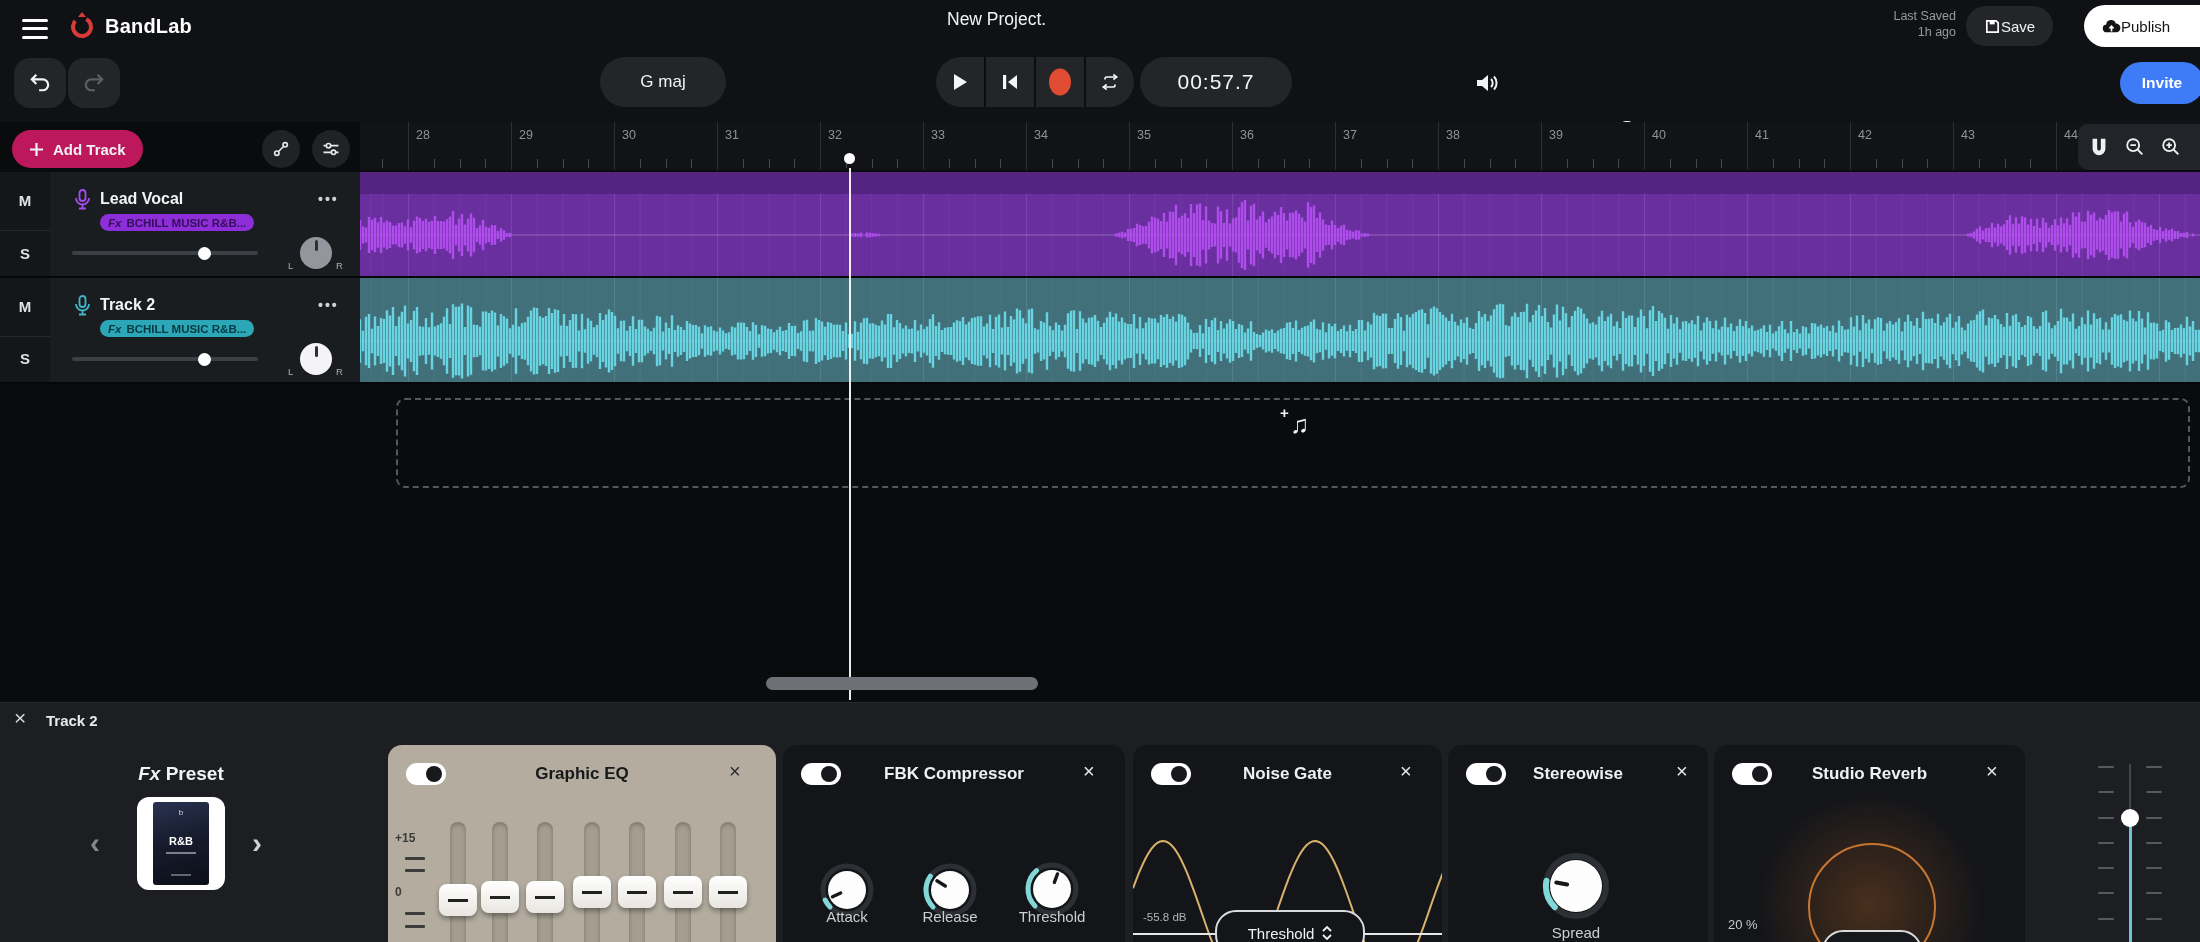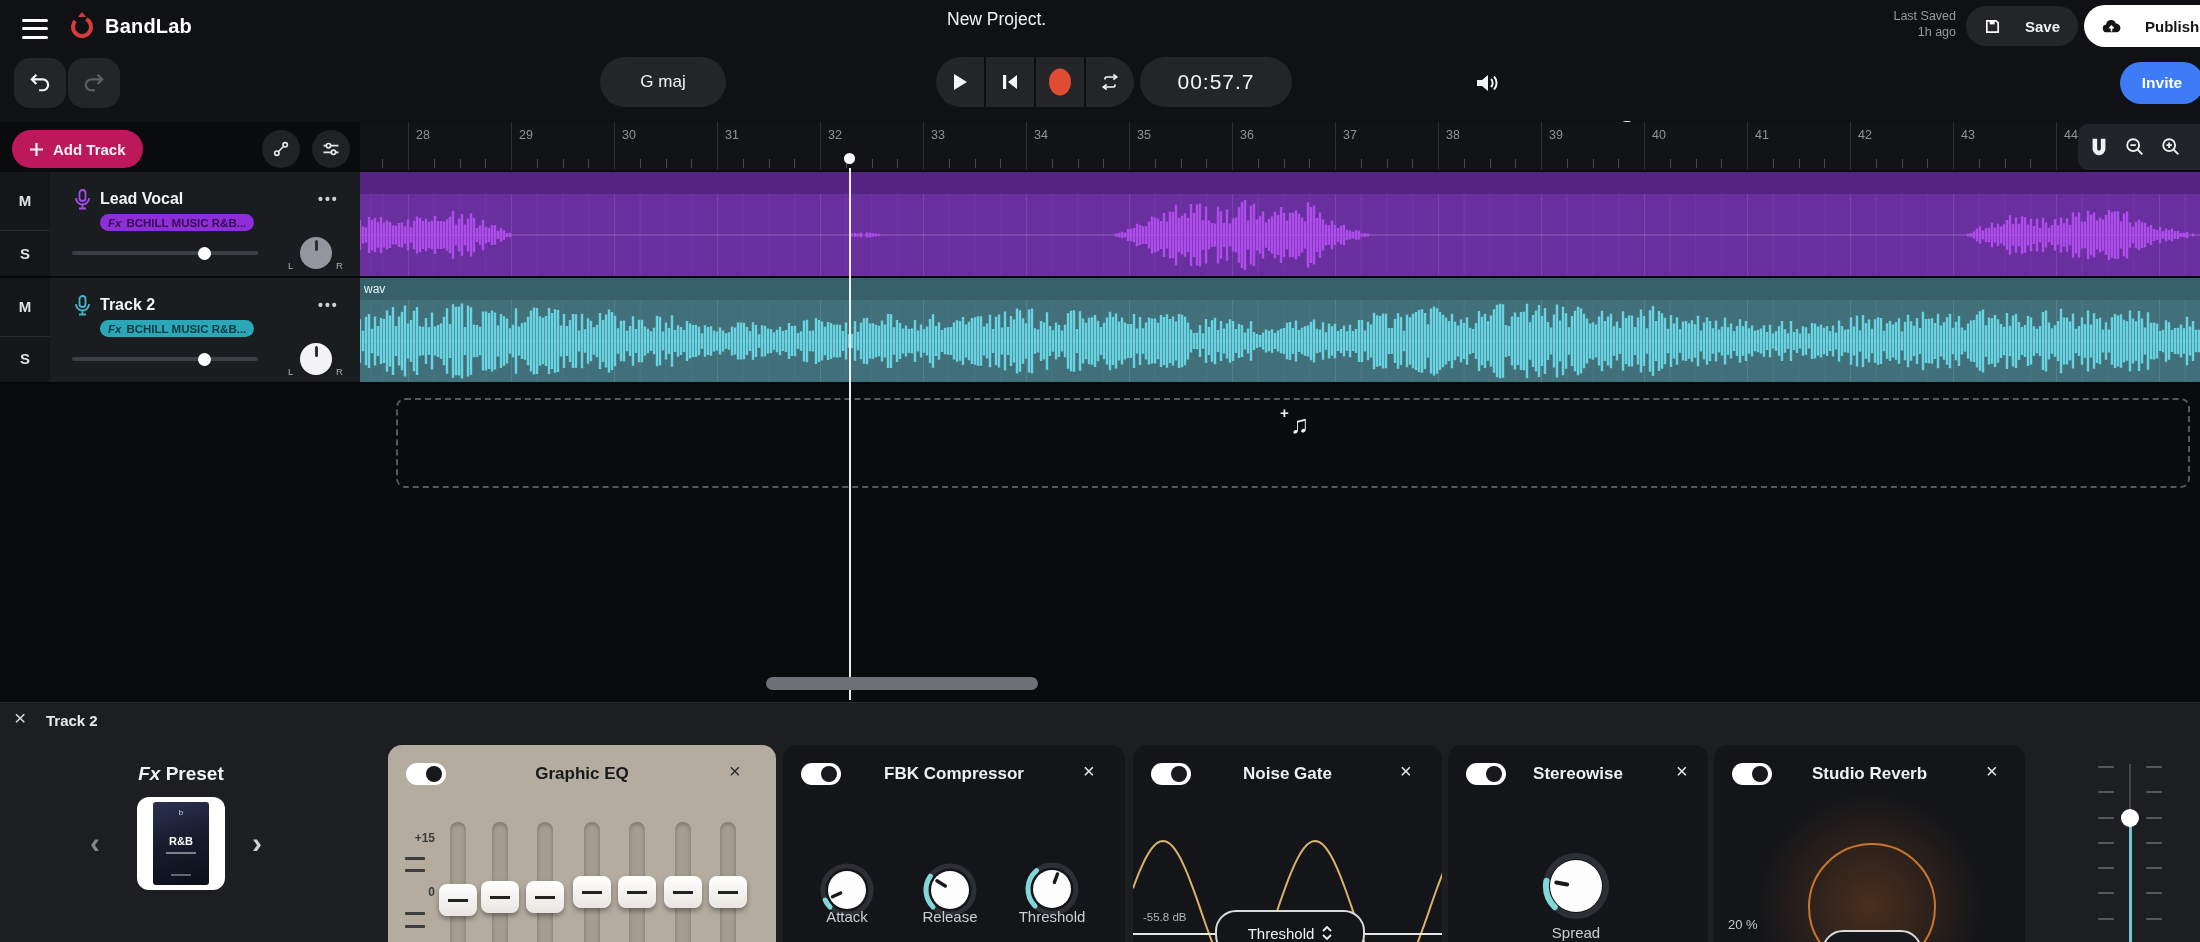--- a/index.html
+++ b/index.html
@@ -10,21 +10,21 @@
   .flex{display:flex;align-items:center;}
   svg{display:block;}
 
   
   #topbar{left:0;top:0;width:2200px;height:52px;background:#101114;}
   #toolbar{left:0;top:52px;width:2200px;height:70px;background:#101114;}
   .hline{width:26px;height:3px;background:#fff;border-radius:2px;margin:5.5px 0;}
   #brand-text{font-size:20px;font-weight:700;color:#fff;letter-spacing:.2px;}
   #proj-title{font-size:17.5px;color:#f2f3f4;}
   #last-saved{font-size:12.5px;color:#96999d;text-align:right;line-height:16px;}
-  .topbtn{height:40px;border-radius:21px;display:flex;align-items:center;gap:24px;padding:0 18px;font-size:15px;font-weight:700;}
+  .topbtn{height:40px;border-radius:21px;display:flex;align-items:center;gap:0;padding:0 18px;font-size:15px;font-weight:400;}
   #save-btn{background:#232529;color:#f0f1f2;}
   #publish-btn{background:#ffffff;color:#131416;height:42px;}
   .icon-btn-sq{width:52px;height:50px;background:#232529;border-radius:16px;display:flex;align-items:center;justify-content:center;}
   .seg-divider{width:2px;height:50px;background:#101114;}
   .transport-btn{width:48px;height:50px;display:flex;align-items:center;justify-content:center;background:#232529;}
   #time-display{font-size:21px;letter-spacing:1px;color:#f4f5f6;}
   #invite-btn{background:#3d7bf7;color:#fff;width:84px;height:42px;border-radius:21px;font-size:15.5px;font-weight:600;display:flex;align-items:center;justify-content:center;}
 
   
   #ruler{left:360px;top:122px;width:1840px;height:48px;background:#121316;}
@@ -66,21 +66,21 @@
   
   #fx-panel{left:0;top:702px;width:2200px;height:240px;background:#1c1e22;border-top:1px solid rgba(255,255,255,.05);}
   .card{position:absolute;top:745px;height:210px;border-radius:14px;background:#131519;}
   .card-title{position:absolute;top:764px;font-size:17px;font-weight:700;color:#eef0f1;text-align:center;}
   .card-x{position:absolute;top:760px;font-size:20px;color:#e7e8ea;font-weight:400;}
   .toggle{position:absolute;top:763px;width:40px;height:22px;border-radius:11px;background:#ffffff;}
   .toggle .knob{position:absolute;left:20px;top:3px;width:16px;height:16px;border-radius:50%;background:#17191d;}
   .eq-slider-track{position:absolute;width:16px;height:130px;border-radius:8px;background:#a49d90;box-shadow:inset 0 2px 4px rgba(0,0,0,.25);}
   .eq-handle{position:absolute;width:38px;height:32px;border-radius:8px;background:linear-gradient(#ffffff,#e9e6e1);box-shadow:0 3px 5px rgba(0,0,0,.35);}
   .eq-handle div{position:absolute;left:9px;top:15px;width:20px;height:2.5px;background:#22221f;}
-  .eq-scale{position:absolute;font-size:12px;font-weight:700;color:#3c3d39;width:40px;text-align:right;}
+  .eq-scale{position:absolute;font-size:12px;font-weight:700;color:#3c3d39;width:40px;text-align:left;}
   .eq-dash{position:absolute;width:20px;height:3px;border-radius:1px;background:#3c3d39;}
   .knob-label{position:absolute;width:110px;text-align:center;font-size:15px;color:#ccced1;}
   .param-pill{position:absolute;height:42px;border:2px solid #d9dadc;border-radius:21px;background:#131519;display:flex;align-items:center;justify-content:center;gap:8px;font-size:15px;color:#f0f1f2;}
   .fader-tick{position:absolute;width:16px;height:2px;background:#55595e;border-radius:1px;}
 </style>
 </head>
 <body>
 
 <div id="app">
 
@@ -357,23 +357,20 @@
 
   <div class="clip" style="top:172px;background-color:#6a2f9f;">
     <div class="clip-head" style="background:#552483;"></div>
     <svg id="wave1" class="abs" style="left:0;top:22px;" width="1840" height="82">
       <line x1="0" y1="41" x2="1840" y2="41" stroke="rgba(255,255,255,.28)" stroke-width="1"></line>
       <path id="wave1-path" d="M0,26.0L0,56.0M3,32.4L3,49.6M6,33.4L6,48.6M9,23.1L9,58.9M12,25.8L12,56.2M15,23.7L15,58.3M18,28.2L18,53.8M21,22.9L21,59.1M24,28.6L24,53.4M27,26.6L27,55.4M30,27.9L30,54.1M33,31.5L33,50.5M36,31.5L36,50.5M39,29.0L39,53.0M42,28.6L42,53.4M45,32.2L45,49.8M48,25.6L48,56.4M51,33.3L51,48.7M54,26.8L54,55.2M57,22.6L57,59.4M60,23.9L60,58.1M63,26.9L63,55.1M66,24.7L66,57.3M69,27.8L69,54.2M72,26.8L72,55.2M75,21.9L75,60.1M78,27.1L78,54.9M81,27.0L81,55.0M84,27.4L84,54.6M87,25.3L87,56.7M90,22.7L90,59.3M93,17.1L93,64.9M96,30.7L96,51.3M99,24.5L99,57.5M102,20.1L102,61.9M105,30.6L105,51.4M108,24.4L108,57.6M111,19.4L111,62.6M114,23.8L114,58.2M117,34.1L117,47.9M120,31.2L120,50.8M123,25.7L123,56.3M126,32.7L126,49.3M129,33.8L129,48.2M132,30.9L132,51.1M135,31.2L135,50.8M138,37.0L138,45.0M141,34.3L141,47.7M144,36.2L144,45.8M147,39.0L147,43.0M150,38.7L150,43.3M492,39.5L492,42.5M495,39.1L495,42.9M498,39.4L498,42.6M501,38.8L501,43.2M507,38.4L507,43.6M510,38.8L510,43.2M513,39.3L513,42.7M516,39.6L516,42.4M519,39.7L519,42.3M756,39.4L756,42.6M759,38.8L759,43.2M762,37.7L762,44.3M765,38.5L765,43.5M768,35.1L768,46.9M771,34.7L771,47.3M774,34.0L774,48.0M777,29.8L777,52.2M780,31.0L780,51.0M783,32.2L783,49.8M786,32.0L786,50.0M789,27.6L789,54.4M792,22.4L792,59.6M795,23.4L795,58.6M798,24.7L798,57.3M801,27.0L801,55.0M804,18.9L804,63.1M807,27.6L807,54.4M810,17.6L810,64.4M813,18.0L813,64.0M816,10.8L816,71.2M819,23.7L819,58.3M822,21.7L822,60.3M825,19.2L825,62.8M828,23.9L828,58.1M831,9.9L831,72.1M834,18.9L834,63.1M837,10.4L837,71.6M840,9.6L840,72.4M843,26.2L843,55.8M846,12.6L846,69.4M849,26.6L849,55.4M852,28.9L852,53.1M855,29.6L855,52.4M858,12.4L858,69.6M861,17.2L861,64.8M864,28.9L864,53.1M867,15.2L867,66.8M870,29.4L870,52.6M873,24.4L873,57.6M876,23.4L876,58.6M879,13.3L879,68.7M882,8.0L882,74.0M885,6.1L885,75.9M888,26.4L888,55.6M891,11.4L891,70.6M894,9.8L894,72.2M897,25.6L897,56.4M900,22.3L900,59.7M903,17.5L903,64.5M906,28.2L906,53.8M909,25.1L909,56.9M912,22.4L912,59.6M915,17.7L915,64.3M918,21.1L918,60.9M921,13.1L921,68.9M924,19.0L924,63.0M927,26.6L927,55.4M930,18.7L930,63.3M933,18.7L933,63.3M936,16.5L936,65.5M939,19.7L939,62.3M942,23.6L942,58.4M945,27.5L945,54.5M948,8.2L948,73.8M951,12.9L951,69.1M954,11.5L954,70.5M957,24.0L957,58.0M960,18.6L960,63.4M963,25.4L963,56.6M966,30.5L966,51.5M969,31.2L969,50.8M972,26.5L972,55.5M975,31.0L975,51.0M978,34.0L978,48.0M981,31.8L981,50.2M984,30.7L984,51.3M987,35.8L987,46.2M990,36.4L990,45.6M993,37.8L993,44.2M996,36.2L996,45.8M999,36.4L999,45.6M1002,39.6L1002,42.4M1005,39.3L1005,42.7M1008,39.5L1008,42.5M1608,39.6L1608,42.4M1611,38.9L1611,43.1M1614,37.6L1614,44.4M1617,34.5L1617,47.5M1620,32.2L1620,49.8M1623,36.5L1623,45.5M1626,34.1L1626,47.9M1629,33.7L1629,48.3M1632,28.8L1632,53.2M1635,33.4L1635,48.6M1638,29.7L1638,52.3M1641,32.6L1641,49.4M1644,30.2L1644,51.8M1647,26.0L1647,56.0M1650,21.2L1650,60.8M1653,30.2L1653,51.8M1656,23.2L1656,58.8M1659,29.8L1659,52.2M1662,22.2L1662,59.8M1665,23.2L1665,58.8M1668,30.6L1668,51.4M1671,24.8L1671,57.2M1674,32.0L1674,50.0M1677,24.6L1677,57.4M1680,33.8L1680,48.2M1683,23.7L1683,58.3M1686,28.6L1686,53.4M1689,33.7L1689,48.3M1692,31.0L1692,51.0M1695,25.3L1695,56.7M1698,31.3L1698,50.7M1701,23.4L1701,58.6M1704,29.2L1704,52.8M1707,24.2L1707,57.8M1710,30.7L1710,51.3M1713,18.2L1713,63.8M1716,22.5L1716,59.5M1719,18.2L1719,63.8M1722,27.6L1722,54.4M1725,27.8L1725,54.2M1728,16.8L1728,65.2M1731,20.8L1731,61.2M1734,18.4L1734,63.6M1737,26.4L1737,55.6M1740,23.4L1740,58.6M1743,25.3L1743,56.7M1746,20.9L1746,61.1M1749,15.9L1749,66.1M1752,18.2L1752,63.8M1755,17.2L1755,64.8M1758,17.3L1758,64.7M1761,27.4L1761,54.6M1764,19.5L1764,62.5M1767,17.5L1767,64.5M1770,28.3L1770,53.7M1773,32.7L1773,49.3M1776,27.8L1776,54.2M1779,25.8L1779,56.2M1782,28.1L1782,53.9M1785,28.7L1785,53.3M1788,32.9L1788,49.1M1791,30.9L1791,51.1M1794,34.9L1794,47.1M1797,35.9L1797,46.1M1800,33.0L1800,49.0M1803,37.3L1803,44.7M1806,34.4L1806,47.6M1809,36.3L1809,45.7M1812,34.8L1812,47.2M1815,37.0L1815,45.0M1818,37.0L1818,45.0M1821,38.9L1821,43.1M1824,38.8L1824,43.2M1827,38.1L1827,43.9M1833,39.5L1833,42.5" stroke="#ae4cec" stroke-width="2.4" fill="none"></path>
     </svg>
   </div>
   <div class="abs" style="left:0;top:276px;width:2200px;height:2px;background:#060708;"></div>
   <div class="clip" style="top:278px;background-color:#41707a;">
-    <div class="clip-head" style="background:#36616b;">
-      <span class="clip-label">wav</span>
-    </div>
     <svg id="wave2" class="abs" style="left:0;top:22px;" width="1840" height="82">
       <line x1="0" y1="41" x2="1840" y2="41" stroke="rgba(255,255,255,.3)" stroke-width="1"></line>
       <path id="wave2-path" d="M0,19.3L0,62.7M3,30.8L3,51.2M6,16.7L6,65.3M9,14.1L9,67.9M12,28.8L12,53.2M15,16.6L15,65.4M18,26.0L18,56.0M21,18.0L21,64.0M24,18.9L24,63.1M27,10.3L27,71.7M30,15.5L30,66.5M33,6.9L33,75.1M36,25.9L36,56.1M39,16.4L39,65.6M42,11.7L42,70.3M45,5.4L45,76.6M48,23.6L48,58.4M51,20.0L51,62.0M54,10.8L54,71.2M57,7.0L57,75.0M60,26.2L60,55.8M63,26.8L63,55.2M66,18.0L66,64.0M69,27.2L69,54.8M72,12.4L72,69.6M75,26.5L75,55.5M78,25.1L78,56.9M81,23.3L81,58.7M84,16.8L84,65.2M87,8.3L87,73.7M90,24.0L90,58.0M93,4.3L93,77.7M96,6.8L96,75.2M99,6.4L99,75.6M102,3.4L102,78.6M105,27.0L105,55.0M108,5.6L108,76.4M111,7.2L111,74.8M114,24.8L114,57.2M117,25.1L117,56.9M120,26.8L120,55.2M123,11.5L123,70.5M126,11.5L126,70.5M129,13.1L129,68.9M132,10.4L132,71.6M135,12.4L135,69.6M138,25.5L138,56.5M141,14.0L141,68.0M144,16.3L144,65.7M147,18.5L147,63.5M150,28.2L150,53.8M153,24.8L153,57.2M156,8.2L156,73.8M159,26.4L159,55.6M162,23.0L162,59.0M165,22.2L165,59.8M168,16.8L168,65.2M171,10.6L171,71.4M174,7.4L174,74.6M177,8.0L177,74.0M180,16.3L180,65.7M183,17.7L183,64.3M186,16.0L186,66.0M189,8.1L189,73.9M192,13.0L192,69.0M195,9.3L195,72.7M198,10.0L198,72.0M201,25.6L201,56.4M204,13.9L204,68.1M207,26.1L207,55.9M210,20.0L210,62.0M213,13.9L213,68.1M216,14.3L216,67.7M219,30.5L219,51.5M222,13.7L222,68.3M225,29.2L225,52.8M228,18.3L228,63.7M231,20.8L231,61.2M234,27.2L234,54.8M237,24.7L237,57.3M240,13.0L240,69.0M243,20.0L243,62.0M246,14.4L246,67.6M249,9.4L249,72.6M252,11.9L252,70.1M255,15.8L255,66.2M258,28.2L258,53.8M261,20.7L261,61.3M264,20.5L264,61.5M267,30.8L267,51.2M270,26.0L270,56.0M273,16.3L273,65.7M276,29.0L276,53.0M279,19.7L279,62.3M282,19.7L282,62.3M285,26.4L285,55.6M288,28.7L288,53.3M291,31.2L291,50.8M294,27.7L294,54.3M297,15.7L297,66.3M300,16.8L300,65.2M303,31.4L303,50.6M306,22.5L306,59.5M309,27.9L309,54.1M312,15.3L312,66.7M315,29.9L315,52.1M318,25.2L318,56.8M321,26.9L321,55.1M324,30.1L324,51.9M327,21.0L327,61.0M330,23.4L330,58.6M333,24.9L333,57.1M336,25.1L336,56.9M339,26.7L339,55.3M342,33.2L342,48.8M345,25.3L345,56.7M348,27.1L348,54.9M351,26.3L351,55.7M354,30.5L354,51.5M357,31.5L357,50.5M360,27.6L360,54.4M363,30.5L363,51.5M366,33.2L366,48.8M369,32.3L369,49.7M372,26.4L372,55.6M375,27.6L375,54.4M378,22.6L378,59.4M381,22.4L381,59.6M384,22.7L384,59.3M387,26.9L387,55.1M390,31.0L390,51.0M393,22.2L393,59.8M396,25.0L396,57.0M399,34.2L399,47.8M402,25.3L402,56.7M405,25.7L405,56.3M408,28.6L408,53.4M411,28.9L411,53.1M414,32.3L414,49.7M417,29.8L417,52.2M420,26.8L420,55.2M423,30.9L423,51.1M426,30.0L426,52.0M429,23.0L429,59.0M432,26.0L432,56.0M435,25.7L435,56.3M438,32.9L438,49.1M441,31.3L441,50.7M444,20.4L444,61.6M447,19.8L447,62.2M450,30.8L450,51.2M453,30.6L453,51.4M456,17.9L456,64.1M459,20.0L459,62.0M462,21.4L462,60.6M465,26.7L465,55.3M468,21.9L468,60.1M471,22.9L471,59.1M474,24.7L474,57.3M477,24.5L477,57.5M480,24.8L480,57.2M483,30.9L483,51.1M486,22.4L486,59.6M489,34.3L489,47.7M492,33.8L492,48.2M495,21.2L495,60.8M498,31.7L498,50.3M501,22.8L501,59.2M504,18.2L504,63.8M507,17.8L507,64.2M510,23.6L510,58.4M513,23.3L513,58.7M516,24.7L516,57.3M519,25.8L519,56.2M522,20.4L522,61.6M525,24.4L525,57.6M528,13.9L528,68.1M531,14.0L531,68.0M534,27.3L534,54.7M537,20.0L537,62.0M540,22.9L540,59.1M543,28.6L543,53.4M546,25.6L546,56.4M549,29.1L549,52.9M552,28.5L552,53.5M555,20.0L555,62.0M558,30.6L558,51.4M561,24.4L561,57.6M564,29.2L564,52.8M567,26.4L567,55.6M570,19.1L570,62.9M573,14.3L573,67.7M576,25.9L576,56.1M579,22.3L579,59.7M582,29.9L582,52.1M585,27.7L585,54.3M588,27.2L588,54.8M591,27.0L591,55.0M594,22.4L594,59.6M597,20.3L597,61.7M600,21.2L600,60.8M603,16.9L603,65.1M606,24.4L606,57.6M609,21.8L609,60.2M612,17.9L612,64.1M615,17.3L615,64.7M618,16.2L618,65.8M621,16.3L621,65.7M624,26.5L624,55.5M627,23.6L627,58.4M630,14.8L630,67.2M633,29.0L633,53.0M636,16.7L636,65.3M639,14.4L639,67.6M642,27.4L642,54.6M645,11.6L645,70.4M648,27.0L648,55.0M651,15.9L651,66.1M654,19.4L654,62.6M657,8.5L657,73.5M660,10.3L660,71.7M663,18.2L663,63.8M666,23.2L666,58.8M669,9.4L669,72.6M672,8.6L672,73.4M675,28.2L675,53.8M678,29.5L678,52.5M681,20.9L681,61.1M684,22.6L684,59.4M687,12.3L687,69.7M690,25.9L690,56.1M693,30.3L693,51.7M696,22.4L696,59.6M699,25.1L699,56.9M702,30.5L702,51.5M705,24.8L705,57.2M708,13.3L708,68.7M711,10.8L711,71.2M714,10.3L714,71.7M717,29.1L717,52.9M720,11.3L720,70.7M723,18.4L723,63.6M726,22.7L726,59.3M729,17.8L729,64.2M732,17.2L732,64.8M735,15.1L735,66.9M738,20.8L738,61.2M741,27.1L741,54.9M744,22.7L744,59.3M747,17.5L747,64.5M750,11.7L750,70.3M753,16.9L753,65.1M756,13.4L756,68.6M759,21.6L759,60.4M762,17.6L762,64.4M765,22.6L765,59.4M768,24.1L768,57.9M771,23.9L771,58.1M774,14.1L774,67.9M777,28.4L777,53.6M780,17.0L780,65.0M783,28.3L783,53.7M786,22.6L786,59.4M789,17.5L789,64.5M792,18.5L792,63.5M795,18.6L795,63.4M798,22.7L798,59.3M801,15.1L801,66.9M804,16.9L804,65.1M807,14.3L807,67.7M810,19.0L810,63.0M813,16.6L813,65.4M816,21.5L816,60.5M819,14.1L819,67.9M822,14.7L822,67.3M825,16.8L825,65.2M828,22.6L828,59.4M831,29.6L831,52.4M834,33.0L834,49.0M837,32.7L837,49.3M840,25.0L840,57.0M843,33.3L843,48.7M846,18.9L846,63.1M849,26.9L849,55.1M852,20.2L852,61.8M855,17.7L855,64.3M858,30.0L858,52.0M861,20.9L861,61.1M864,28.5L864,53.5M867,23.6L867,58.4M870,19.3L870,62.7M873,20.9L873,61.1M876,29.1L876,52.9M879,24.0L879,58.0M882,25.0L882,57.0M885,32.4L885,49.6M888,28.4L888,53.6M891,21.3L891,60.7M894,32.1L894,49.9M897,34.1L897,47.9M900,34.9L900,47.1M903,32.5L903,49.5M906,29.6L906,52.4M909,30.8L909,51.2M912,29.2L912,52.8M915,33.1L915,48.9M918,30.4L918,51.6M921,28.8L921,53.2M924,28.1L924,53.9M927,22.7L927,59.3M930,22.0L930,60.0M933,28.0L933,54.0M936,20.4L936,61.6M939,29.9L939,52.1M942,27.8L942,54.2M945,26.2L945,55.8M948,25.5L948,56.5M951,21.7L951,60.3M954,19.6L954,62.4M957,28.7L957,53.3M960,29.8L960,52.2M963,22.2L963,59.8M966,32.3L966,49.7M969,23.5L969,58.5M972,26.3L972,55.7M975,23.7L975,58.3M978,31.1L978,50.9M981,29.1L981,52.9M984,25.6L984,56.4M987,31.2L987,50.8M990,24.8L990,57.2M993,30.9L993,51.1M996,29.1L996,52.9M999,19.9L999,62.1M1002,19.9L1002,62.1M1005,30.5L1005,51.5M1008,21.8L1008,60.2M1011,24.4L1011,57.6M1014,12.7L1014,69.3M1017,15.3L1017,66.7M1020,16.1L1020,65.9M1023,13.6L1023,68.4M1026,13.8L1026,68.2M1029,27.9L1029,54.1M1032,28.1L1032,53.9M1035,18.9L1035,63.1M1038,13.3L1038,68.7M1041,16.9L1041,65.1M1044,30.7L1044,51.3M1047,14.8L1047,67.2M1050,17.2L1050,64.8M1053,13.8L1053,68.2M1056,11.9L1056,70.1M1059,10.1L1059,71.9M1062,9.2L1062,72.8M1065,13.1L1065,68.9M1068,24.3L1068,57.7M1071,8.6L1071,73.4M1074,6.5L1074,75.5M1077,8.3L1077,73.7M1080,12.0L1080,70.0M1083,14.8L1083,67.2M1086,17.6L1086,64.4M1089,20.9L1089,61.1M1092,13.7L1092,68.3M1095,21.7L1095,60.3M1098,25.4L1098,56.6M1101,19.4L1101,62.6M1104,23.0L1104,59.0M1107,17.3L1107,64.7M1110,27.8L1110,54.2M1113,29.1L1113,52.9M1116,22.9L1116,59.1M1119,10.9L1119,71.1M1122,16.7L1122,65.3M1125,14.0L1125,68.0M1128,21.3L1128,60.7M1131,15.5L1131,66.5M1134,9.2L1134,72.8M1137,4.8L1137,77.2M1140,3.8L1140,78.2M1143,4.2L1143,77.8M1146,24.9L1146,57.1M1149,26.1L1149,55.9M1152,16.4L1152,65.6M1155,12.4L1155,69.6M1158,17.1L1158,64.9M1161,11.9L1161,70.1M1164,11.8L1164,70.2M1167,3.7L1167,78.3M1170,22.2L1170,59.8M1173,14.9L1173,67.1M1176,10.4L1176,71.6M1179,5.0L1179,77.0M1182,16.0L1182,66.0M1185,7.9L1185,74.1M1188,22.1L1188,59.9M1191,27.6L1191,54.4M1194,14.4L1194,67.6M1197,4.6L1197,77.4M1200,20.6L1200,61.4M1203,6.7L1203,75.3M1206,13.2L1206,68.8M1209,27.3L1209,54.7M1212,16.0L1212,66.0M1215,10.7L1215,71.3M1218,6.8L1218,75.2M1221,8.5L1221,73.5M1224,13.7L1224,68.3M1227,18.4L1227,63.6M1230,23.4L1230,58.6M1233,22.2L1233,59.8M1236,24.6L1236,57.4M1239,16.6L1239,65.4M1242,10.7L1242,71.3M1245,20.9L1245,61.1M1248,16.6L1248,65.4M1251,13.7L1251,68.3M1254,26.2L1254,55.8M1257,21.6L1257,60.4M1260,28.1L1260,53.9M1263,11.3L1263,70.7M1266,17.9L1266,64.1M1269,15.5L1269,66.5M1272,15.5L1272,66.5M1275,26.9L1275,55.1M1278,17.5L1278,64.5M1281,9.5L1281,72.5M1284,15.9L1284,66.1M1287,28.3L1287,53.7M1290,10.3L1290,71.7M1293,6.0L1293,76.0M1296,20.9L1296,61.1M1299,11.0L1299,71.0M1302,13.2L1302,68.8M1305,17.7L1305,64.3M1308,28.8L1308,53.2M1311,15.1L1311,66.9M1314,23.4L1314,58.6M1317,17.3L1317,64.7M1320,29.2L1320,52.8M1323,21.5L1323,60.5M1326,20.9L1326,61.1M1329,23.2L1329,58.8M1332,20.3L1332,61.7M1335,24.2L1335,57.8M1338,15.7L1338,66.3M1341,30.6L1341,51.4M1344,22.4L1344,59.6M1347,17.3L1347,64.7M1350,20.9L1350,61.1M1353,28.2L1353,53.8M1356,20.4L1356,61.6M1359,29.6L1359,52.4M1362,26.6L1362,55.4M1365,17.5L1365,64.5M1368,27.3L1368,54.7M1371,23.4L1371,58.6M1374,31.0L1374,51.0M1377,26.0L1377,56.0M1380,19.3L1380,62.7M1383,26.2L1383,55.8M1386,21.0L1386,61.0M1389,28.2L1389,53.8M1392,25.5L1392,56.5M1395,30.7L1395,51.3M1398,29.8L1398,52.2M1401,28.4L1401,53.6M1404,25.2L1404,56.8M1407,32.0L1407,50.0M1410,24.7L1410,57.3M1413,33.6L1413,48.4M1416,31.2L1416,50.8M1419,26.2L1419,55.8M1422,21.1L1422,60.9M1425,29.2L1425,52.8M1428,33.2L1428,48.8M1431,21.0L1431,61.0M1434,31.9L1434,50.1M1437,29.1L1437,52.9M1440,33.6L1440,48.4M1443,26.3L1443,55.7M1446,27.2L1446,54.8M1449,33.5L1449,48.5M1452,23.1L1452,58.9M1455,23.6L1455,58.4M1458,26.6L1458,55.4M1461,24.4L1461,57.6M1464,27.8L1464,54.2M1467,26.1L1467,55.9M1470,31.1L1470,50.9M1473,25.6L1473,56.4M1476,32.6L1476,49.4M1479,20.6L1479,61.4M1482,26.1L1482,55.9M1485,29.7L1485,52.3M1488,29.3L1488,52.7M1491,17.2L1491,64.8M1494,26.6L1494,55.4M1497,15.5L1497,66.5M1500,30.3L1500,51.7M1503,15.1L1503,66.9M1506,23.2L1506,58.8M1509,19.5L1509,62.5M1512,28.8L1512,53.2M1515,19.2L1515,62.8M1518,17.3L1518,64.7M1521,18.1L1521,63.9M1524,30.8L1524,51.2M1527,23.2L1527,58.8M1530,21.0L1530,61.0M1533,24.4L1533,57.6M1536,22.3L1536,59.7M1539,18.3L1539,63.7M1542,31.5L1542,50.5M1545,21.8L1545,60.2M1548,14.8L1548,67.2M1551,21.3L1551,60.7M1554,25.8L1554,56.2M1557,18.0L1557,64.0M1560,28.0L1560,54.0M1563,11.8L1563,70.2M1566,19.1L1566,62.9M1569,18.7L1569,63.3M1572,18.3L1572,63.7M1575,23.1L1575,58.9M1578,13.8L1578,68.2M1581,25.6L1581,56.4M1584,22.2L1584,59.8M1587,17.2L1587,64.8M1590,13.8L1590,68.2M1593,27.7L1593,54.3M1596,21.8L1596,60.2M1599,16.1L1599,65.9M1602,27.4L1602,54.6M1605,30.2L1605,51.8M1608,23.5L1608,58.5M1611,20.6L1611,61.4M1614,20.0L1614,62.0M1617,14.4L1617,67.6M1620,11.3L1620,70.7M1623,9.5L1623,72.5M1626,25.2L1626,56.8M1629,17.6L1629,64.4M1632,18.2L1632,63.8M1635,15.1L1635,66.9M1638,19.3L1638,62.7M1641,23.9L1641,58.1M1644,26.7L1644,55.3M1647,12.9L1647,69.1M1650,25.8L1650,56.2M1653,15.4L1653,66.6M1656,14.0L1656,68.0M1659,22.1L1659,59.9M1662,26.9L1662,55.1M1665,25.1L1665,56.9M1668,16.1L1668,65.9M1671,17.5L1671,64.5M1674,26.3L1674,55.7M1677,28.8L1677,53.2M1680,26.1L1680,55.9M1683,11.9L1683,70.1M1686,10.5L1686,71.5M1689,22.4L1689,59.6M1692,28.2L1692,53.8M1695,25.2L1695,56.8M1698,21.0L1698,61.0M1701,8.8L1701,73.2M1704,17.4L1704,64.6M1707,17.4L1707,64.6M1710,21.5L1710,60.5M1713,13.4L1713,68.6M1716,28.7L1716,53.3M1719,26.1L1719,55.9M1722,17.3L1722,64.7M1725,24.2L1725,57.8M1728,10.5L1728,71.5M1731,24.4L1731,57.6M1734,13.3L1734,68.7M1737,19.1L1737,62.9M1740,17.7L1740,64.3M1743,29.5L1743,52.5M1746,22.3L1746,59.7M1749,29.4L1749,52.6M1752,17.2L1752,64.8M1755,14.0L1755,68.0M1758,15.4L1758,66.6M1761,14.3L1761,67.7M1764,19.8L1764,62.2M1767,21.3L1767,60.7M1770,10.5L1770,71.5M1773,18.6L1773,63.4M1776,21.3L1776,60.7M1779,11.0L1779,71.0M1782,18.4L1782,63.6M1785,27.4L1785,54.6M1788,12.3L1788,69.7M1791,22.8L1791,59.2M1794,22.6L1794,59.4M1797,23.4L1797,58.6M1800,31.0L1800,51.0M1803,29.7L1803,52.3M1806,20.2L1806,61.8M1809,22.3L1809,59.7M1812,30.1L1812,51.9M1815,28.1L1815,53.9M1818,27.7L1818,54.3M1821,24.6L1821,57.4M1824,28.3L1824,53.7M1827,16.8L1827,65.2M1830,26.6L1830,55.4M1833,21.1L1833,60.9M1836,29.8L1836,52.2M1839,29.8L1839,52.2" stroke="#68d4e2" stroke-width="2.4" fill="none"></path>
     </svg>
   </div>
   <div class="abs" style="left:0;top:382px;width:2200px;height:2px;background:#060708;"></div>
 
   <div id="dropzone" class="abs">
     <div class="abs" style="left:880px;top:8px;width:40px;height:34px;">
       <span style="position:absolute;left:12px;top:2px;font-size:25px;color:#f0f1f2;">♫</span>

